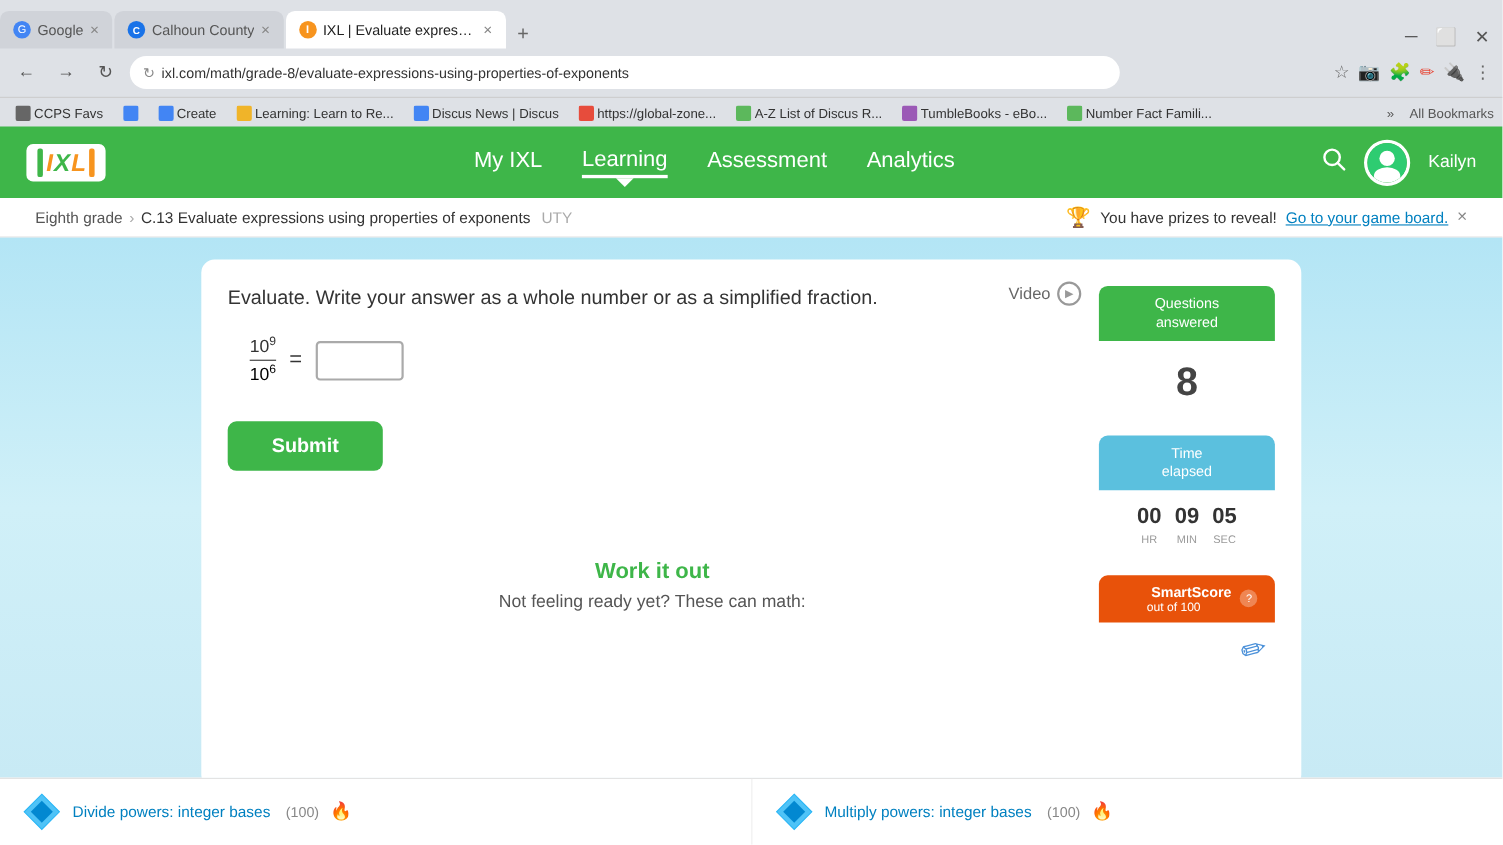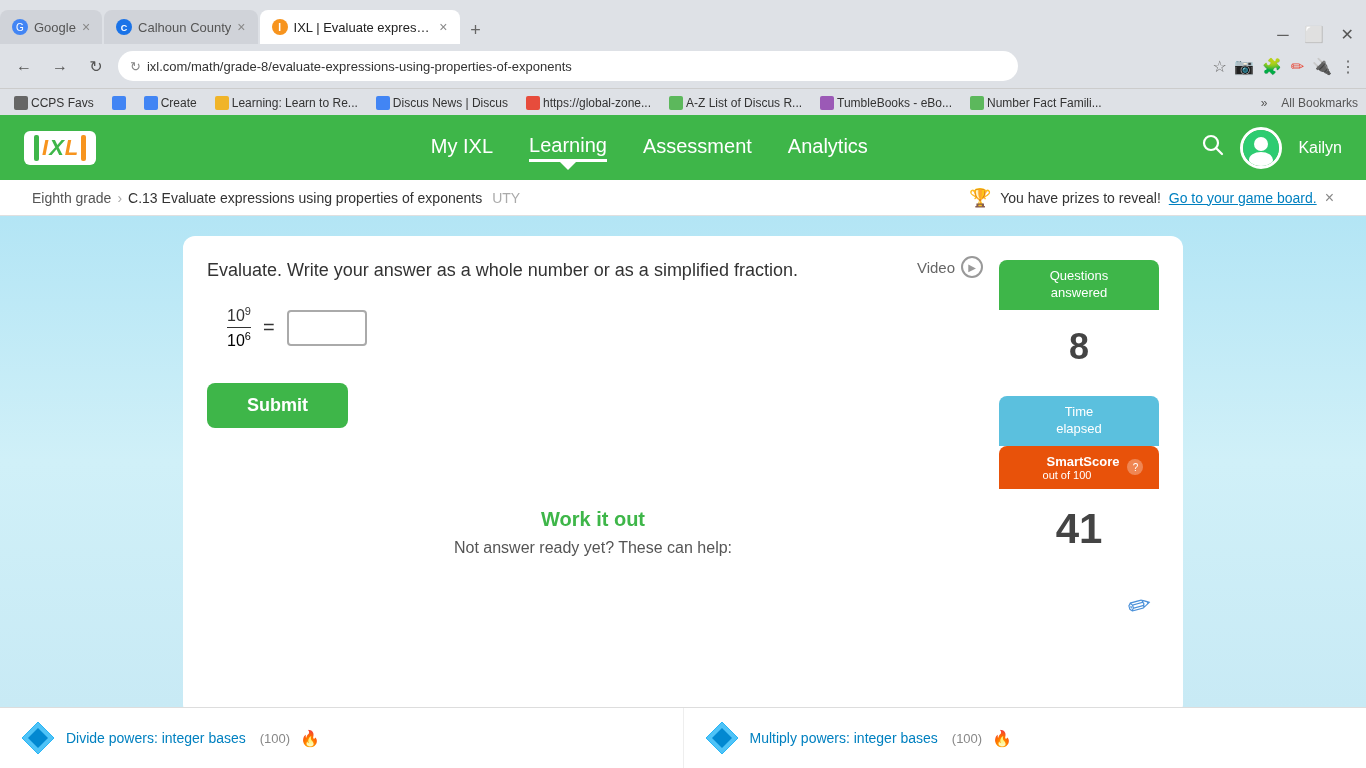--- a/index.html
+++ b/index.html
@@ -303,48 +303,61 @@
           </div>
           <span class="equals">=</span>
           <input type="text" class="answer-input" style="">
         </div>
 
         <button class="submit-btn">Submit</button>
 
         
         <div class="work-section" style="margin-top:80px;">
           <div class="work-title">Work it out</div>
-          <div class="work-subtitle">Not answer ready yet? These can help:</div>
+          <div class="work-subtitle">Not feeling ready yet? These can math:</div>
         </div>
       </div>
 
       <div class="question-sidebar">
 
         <div>
           <div class="questions-answered-box">
             <div class="qa-label" style="font-size:13px;color:white;line-height:1.3;">Questions<br>answered</div>
           </div>
           <div class="qa-number">8</div>
         </div>
 
         <div>
           <div class="time-elapsed-box">
             <div class="te-label" style="font-size:13px;color:white;line-height:1.3;">Time<br>elapsed</div>
+          </div>
+          <div class="time-display">
+            <div class="time-unit">
+              <span class="time-value">00</span>
+              <span class="time-label">HR</span>
+            </div>
+            <div class="time-unit">
+              <span class="time-value">09</span>
+              <span class="time-label">MIN</span>
+            </div>
+            <div class="time-unit">
+              <span class="time-value">05</span>
+              <span class="time-label">SEC</span>
+            </div>
           </div>
         </div>
 
         <div>
           <div class="smart-score-box">
             <div>
               <div class="ss-label" style="color:white;font-size:13px;font-weight:700;margin-left:32px;">SmartScore</div>
               <div class="ss-sub" style="color:white;font-size:11px;">out of 100</div>
             </div>
             <span class="ss-help" style="margin-left:4px;">?</span>
           </div>
-          <div class="smart-score-num">41</div>
         </div>
 
         <div class="pencil-icon-area">
           <span class="pencil-icon">✏</span>
         </div>
       </div>
     </div>
   </div>
 
   <div class="suggestions-bar">

